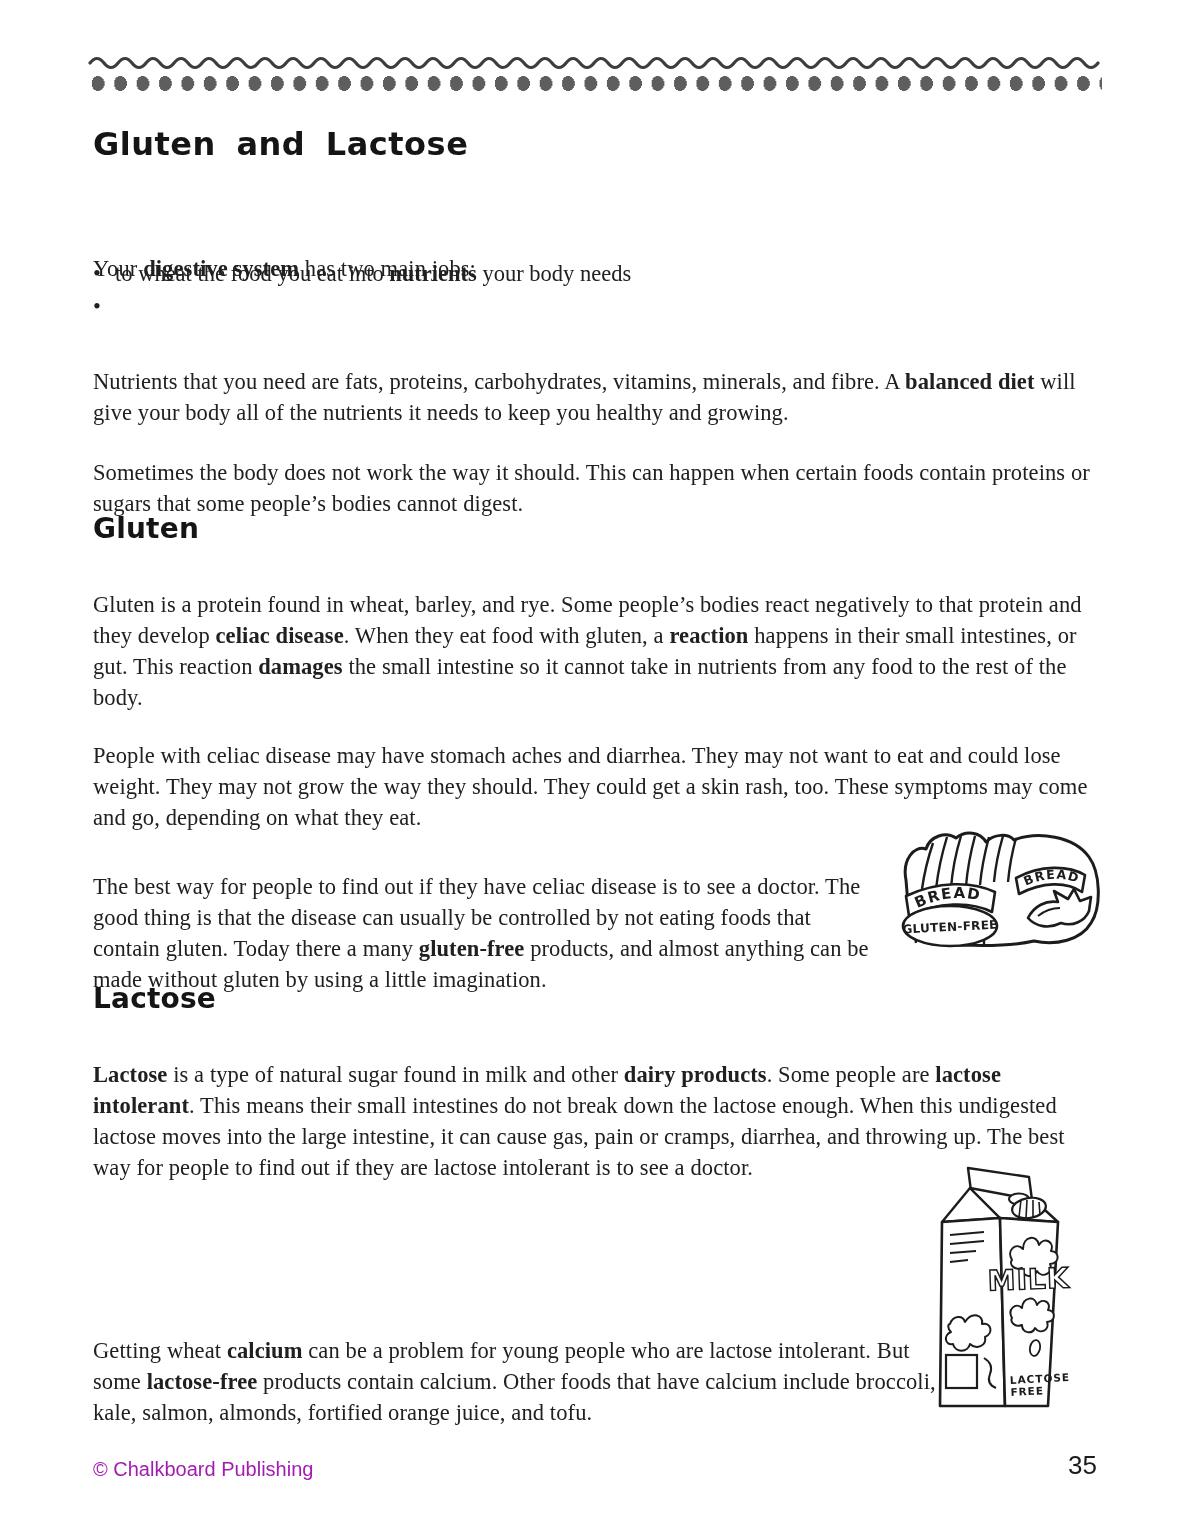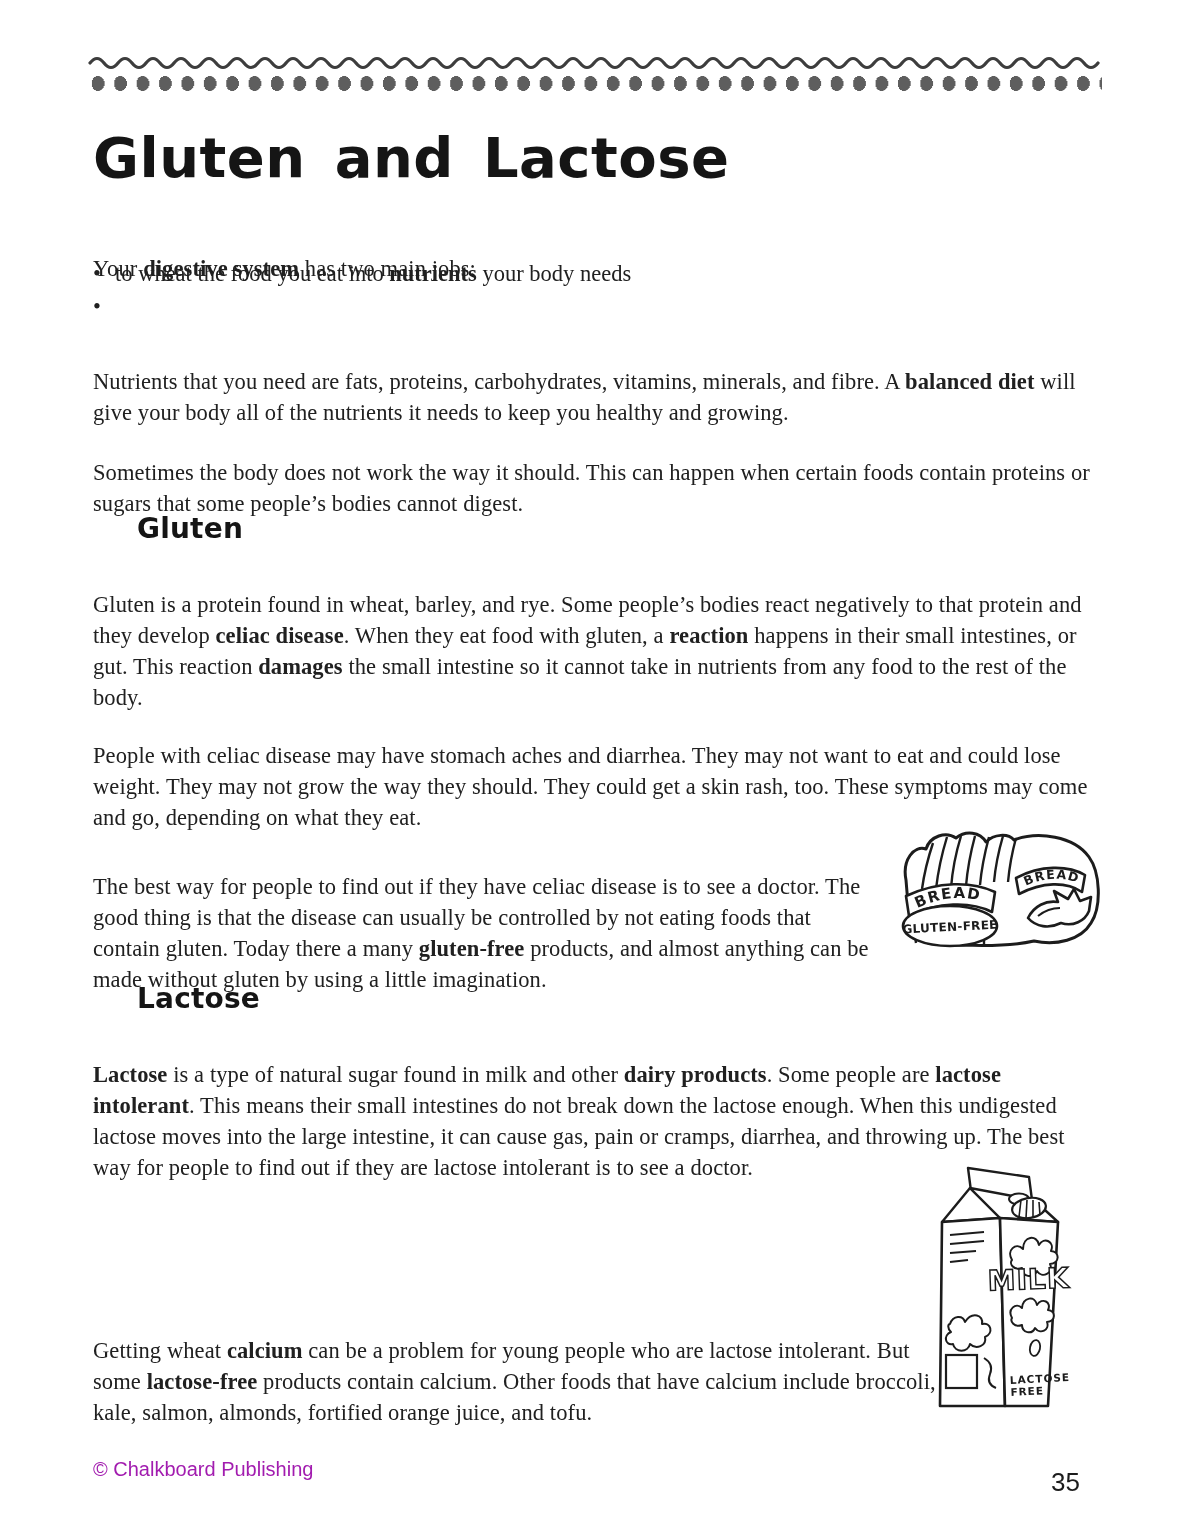--- a/index.html
+++ b/index.html
@@ -9,37 +9,37 @@
     background:#ffffff;
     font-family:"Liberation Serif", serif;
     color:#202020;
     overflow:hidden;
   }
   .blk{position:absolute;left:93px;margin:0;}
   .body-text{font-size:22.5px;line-height:31px;letter-spacing:0.1px;margin-top:32px;}
   .body-text strong{font-weight:bold;}
   .title{
     font-family:"DejaVu Sans", sans-serif;
-    font-weight:bold;font-size:56px;line-height:1.1;
+    font-weight:bold;font-size:32px;line-height:1.1;
     letter-spacing:0.5px;word-spacing:9px;color:#151515;
   }
   .h2{
     font-family:"DejaVu Sans", sans-serif;
     font-weight:bold;font-size:28px;line-height:1.1;
-    letter-spacing:0.2px;color:#151515;margin-left:44px;
+    letter-spacing:0.2px;color:#151515;
   }
   .dots{
     background-image:radial-gradient(6.5px 7.5px at 8px 8.5px,#5e5e5e 98%,rgba(0,0,0,0) 100%);
     background-size:22.4px 17px;background-repeat:repeat-x;
   }
   .bullet-line{display:flex;font-size:22.5px;line-height:33px;}
   .bullet-marker{width:22px;flex:0 0 22px;}
   .footer-left{font-family:"Liberation Sans", sans-serif;font-size:20px;color:#a21caf;}
   .footer-right{
-    position:absolute;right:90px;top:1450px;margin:17px;
+    position:absolute;right:90px;top:1450px;margin:0;
     font-family:"Liberation Sans", sans-serif;font-size:26px;color:#1c1c1c;
   }
   svg text{font-family:"DejaVu Sans", sans-serif;}
 </style>
 </head>
 <body>
 
 <div class="page">
 
   <svg class="blk" style="left:88px;top:52px;" width="1016" height="20" viewBox="0 0 1016 20">

